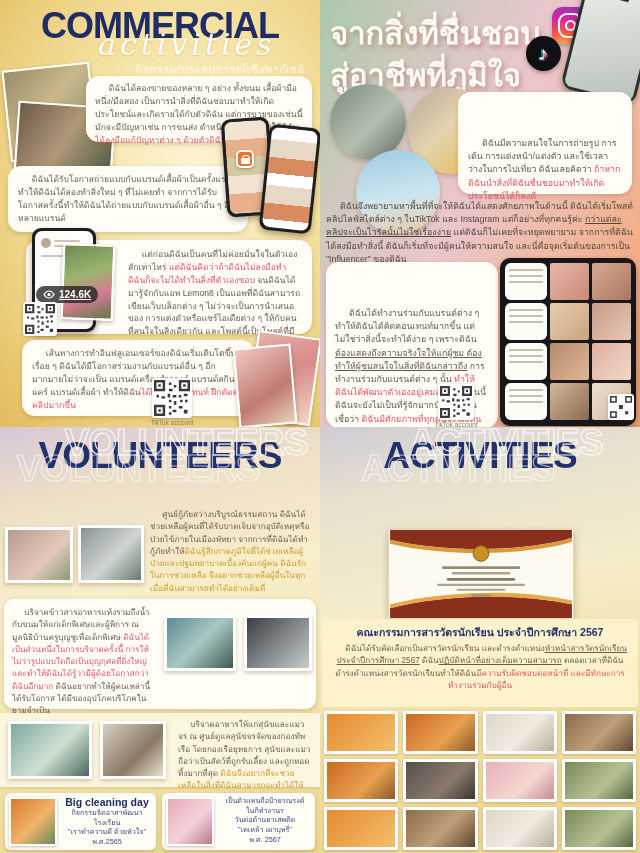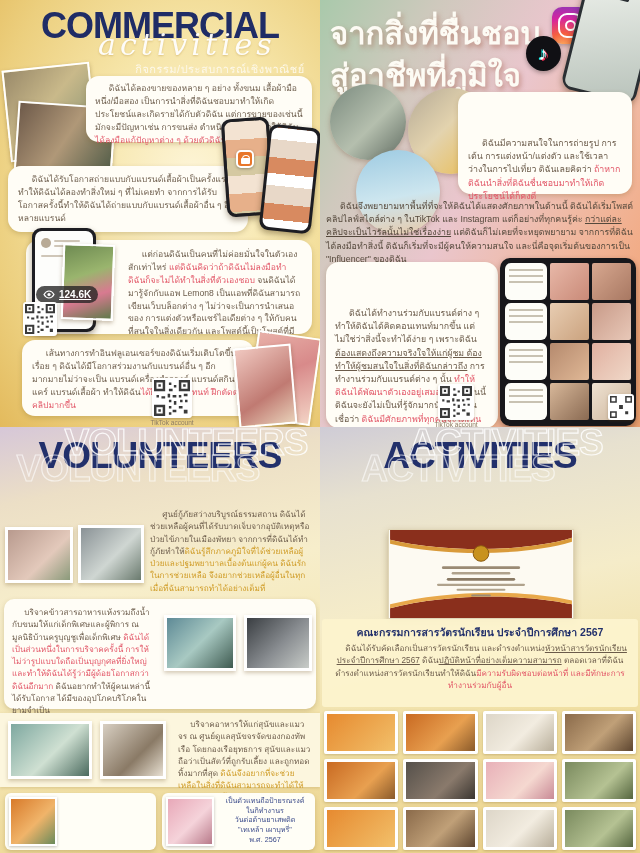--- a/index.html
+++ b/index.html
@@ -354,20 +354,27 @@
     </div>
 
     <div id="v-band3">
       <div class="v-photo" id="v-b3p1"></div>
       <div class="v-photo" id="v-b3p2"></div>
       <p class="v-txt" id="v-b3txt"><span>บริจาคอาหารให้แก่สุนัขและแมวจร ณ ศูนย์ดูแลสุนัขจรจัดของกองทัพเรือ โดยกองเรือยุทธการ สุนัขและแมวถือว่าเป็นสัตว์ที่ถูกรับเลี้ยง และถูกทอดทิ้งมากที่สุด </span><span class="gold">ดิฉันจึงอยากที่จะช่วยเหลือในสิ่งที่ดิฉันสามารถจะทำได้ให้แก่สัตว์เหล่านี้</span></p>
     </div>
 
     <div class="event-card" id="v-ev1">
       <div class="ev-ph"></div>
+      <div class="ev-txt">
+        <div class="ev-title">Big cleaning day</div>
+        <div class="ev-line">กิจกรรมจิตอาสาพัฒนา</div>
+        <div class="ev-line">โรงเรียน</div>
+        <div class="ev-line">"เราทำความดี ด้วยหัวใจ"</div>
+        <div class="ev-line">พ.ศ.2565</div>
+      </div>
     </div>
     <div class="event-card" id="v-ev2">
       <div class="ev-ph"></div>
       <div class="ev-txt">
         <div class="ev-line">เป็นตัวแทนถือป้ายรณรงค์</div>
         <div class="ev-line">ในกิทำงานร</div>
         <div class="ev-line">วันต่อต้านยาเสพติด</div>
         <div class="ev-line">"เทเหล้า เผาบุหรี่"</div>
         <div class="ev-line">พ.ศ. 2567</div>
       </div>

